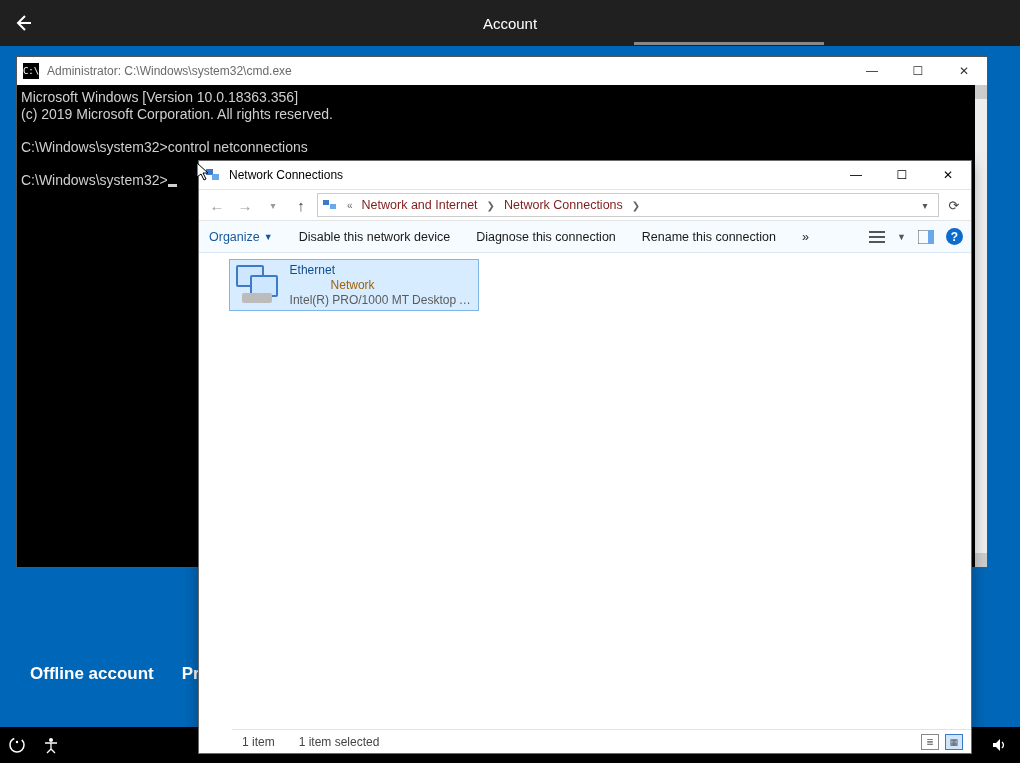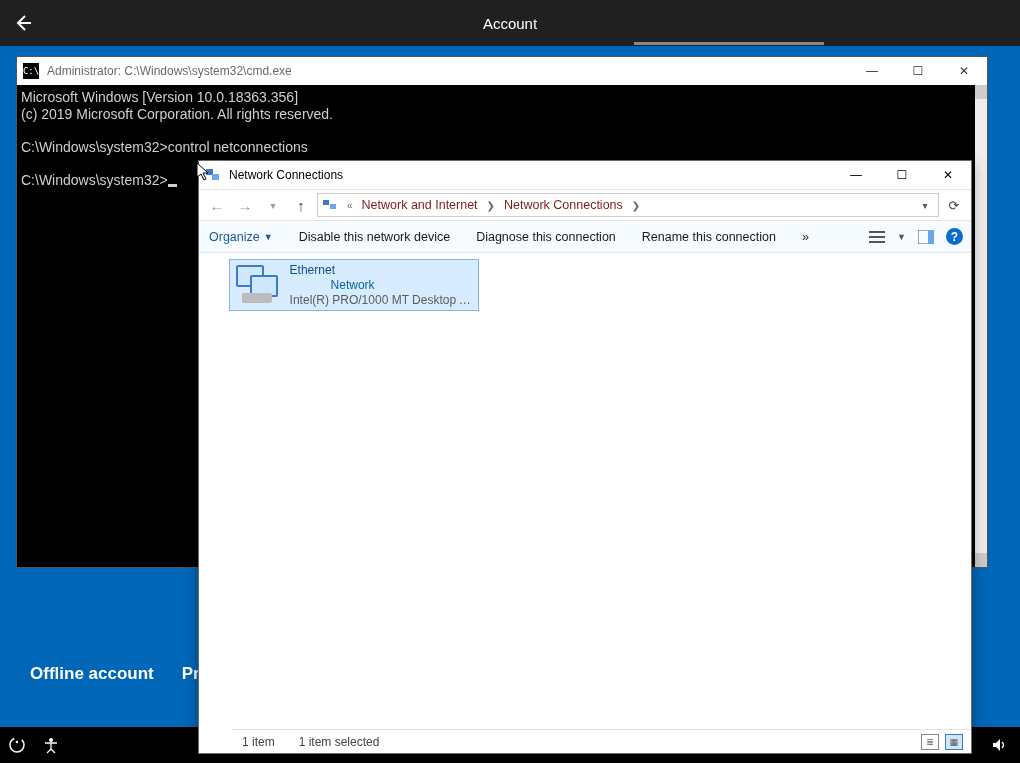--- a/index.html
+++ b/index.html
@@ -114,21 +114,21 @@
   }
   .net-icon{
     width:44px; height:40px; position:relative;
   }
   .net-icon .mon{ position:absolute; width:28px; height:22px; background:#cfe6ff; border:2px solid #3d7ac8; border-radius:2px; }
   .net-icon .mon1{ left:0; top:0; }
   .net-icon .mon2{ left:14px; top:10px; }
   .net-icon .plug{ position:absolute; left:6px; top:28px; width:30px; height:10px; background:#bcbcbc; border-radius:2px;}
   .net-text{ font-size:12px; color:#1764b4; line-height:15px; overflow:hidden;}
   .net-text .name{ color:#114e8c; }
-  .net-text .sub{ color:#0369a1;padding-left:41px; }
+  .net-text .sub{ color:#a16207;padding-left:41px; }
   .net-text .hw{ color:#5b5b5b; white-space:nowrap; overflow:hidden; text-overflow:ellipsis; max-width:184px;}
 
   .exp-status{
     height:24px; border-top:1px solid #e3e3e3; background:#fff; font-size:12px; color:#444;
     display:flex; align-items:center; padding:0 10px; gap:24px; position:relative;margin-left:33px;
   }
   .exp-status .view-right{ position:absolute; right:8px; display:flex; gap:6px;}
   .mini-view{ width:18px; height:16px; border:1px solid #888; display:flex; align-items:center; justify-content:center; font-size:9px; color:#555;}
   .mini-view.active{ background:#cfe6ff; border-color:#3d7ac8;}
 

